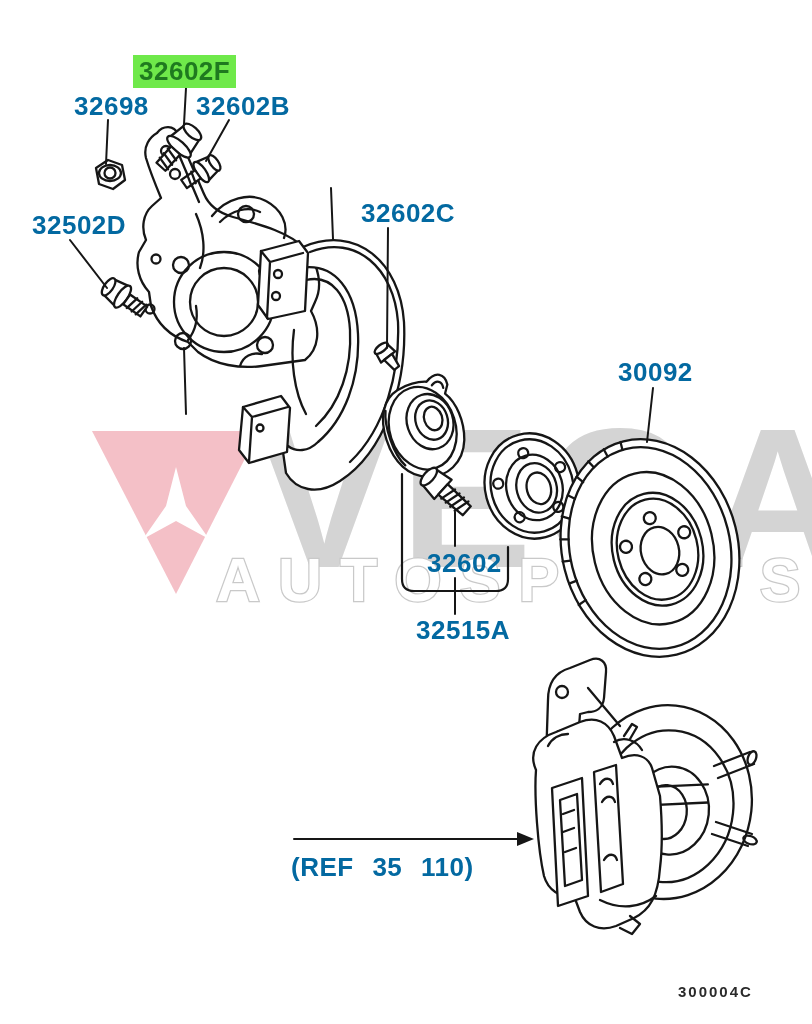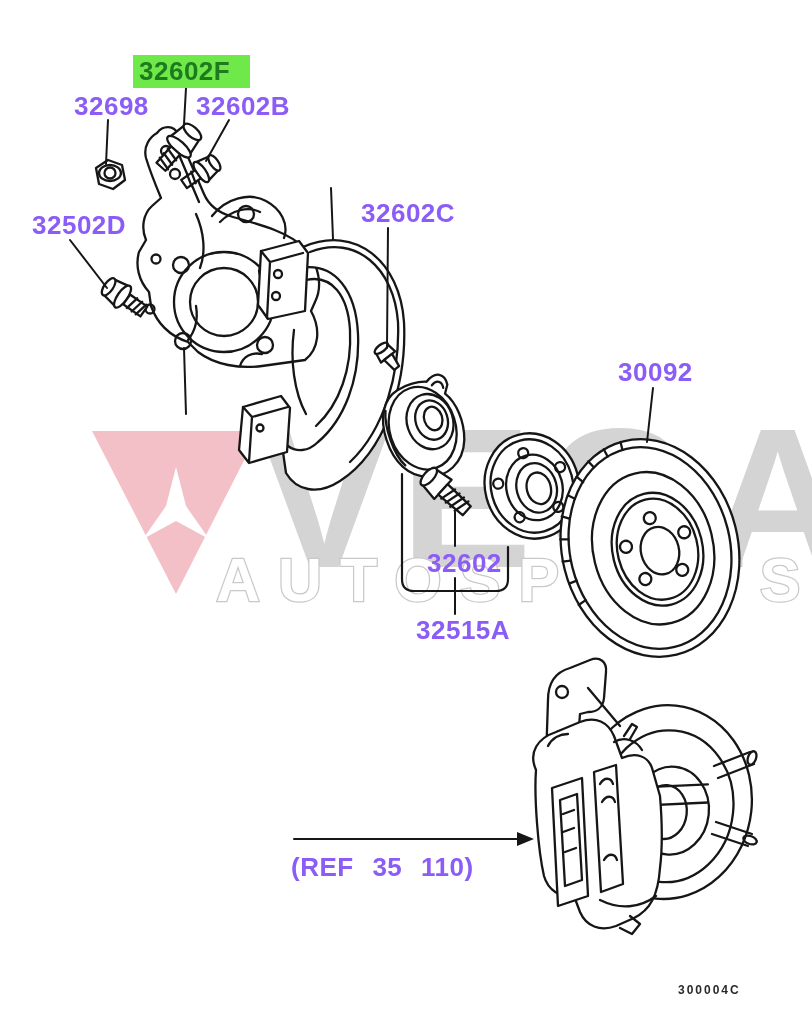--- a/index.html
+++ b/index.html
@@ -1,23 +1,23 @@
 <!DOCTYPE html>
 <html><head>
 <meta charset="utf-8">
 <style>
   html,body{margin:0;padding:0;background:#ffffff;}
   #stage{position:relative;width:812px;height:1024px;background:#ffffff;overflow:hidden;
          font-family:"Liberation Sans", sans-serif;}
   #art{position:absolute;left:0;top:0;}
   .label{position:absolute;font-weight:bold;font-size:26px;letter-spacing:.5px;
-         color:#8b5cf6;white-space:nowrap;line-height:30px;}
-  .label.hl{background:#6fe94a;color:#1f7a1f;padding:1px 20px 2px 6px;}
+         color:#0369a1;white-space:nowrap;line-height:30px;}
+  .label.hl{background:#6fe94a;color:#1f7a1f;padding:1px 6px 2px 6px;}
   .label.refnote{word-spacing:11px;margin-top:44px;}
-  .figcode{position:absolute;font-weight:bold;font-size:12px;letter-spacing:2px;color:#2a2a2a;}
+  .figcode{position:absolute;font-weight:bold;font-size:15px;letter-spacing:2px;color:#2a2a2a;}
 </style>
 </head>
 <body>
 
 <div id="stage">
 
   <svg id="art" width="812" height="1024" viewBox="0 0 812 1024">
 
     <g>
       <polygon points="92,431 259,431 176,594" fill="#f4c0c7"></polygon>

